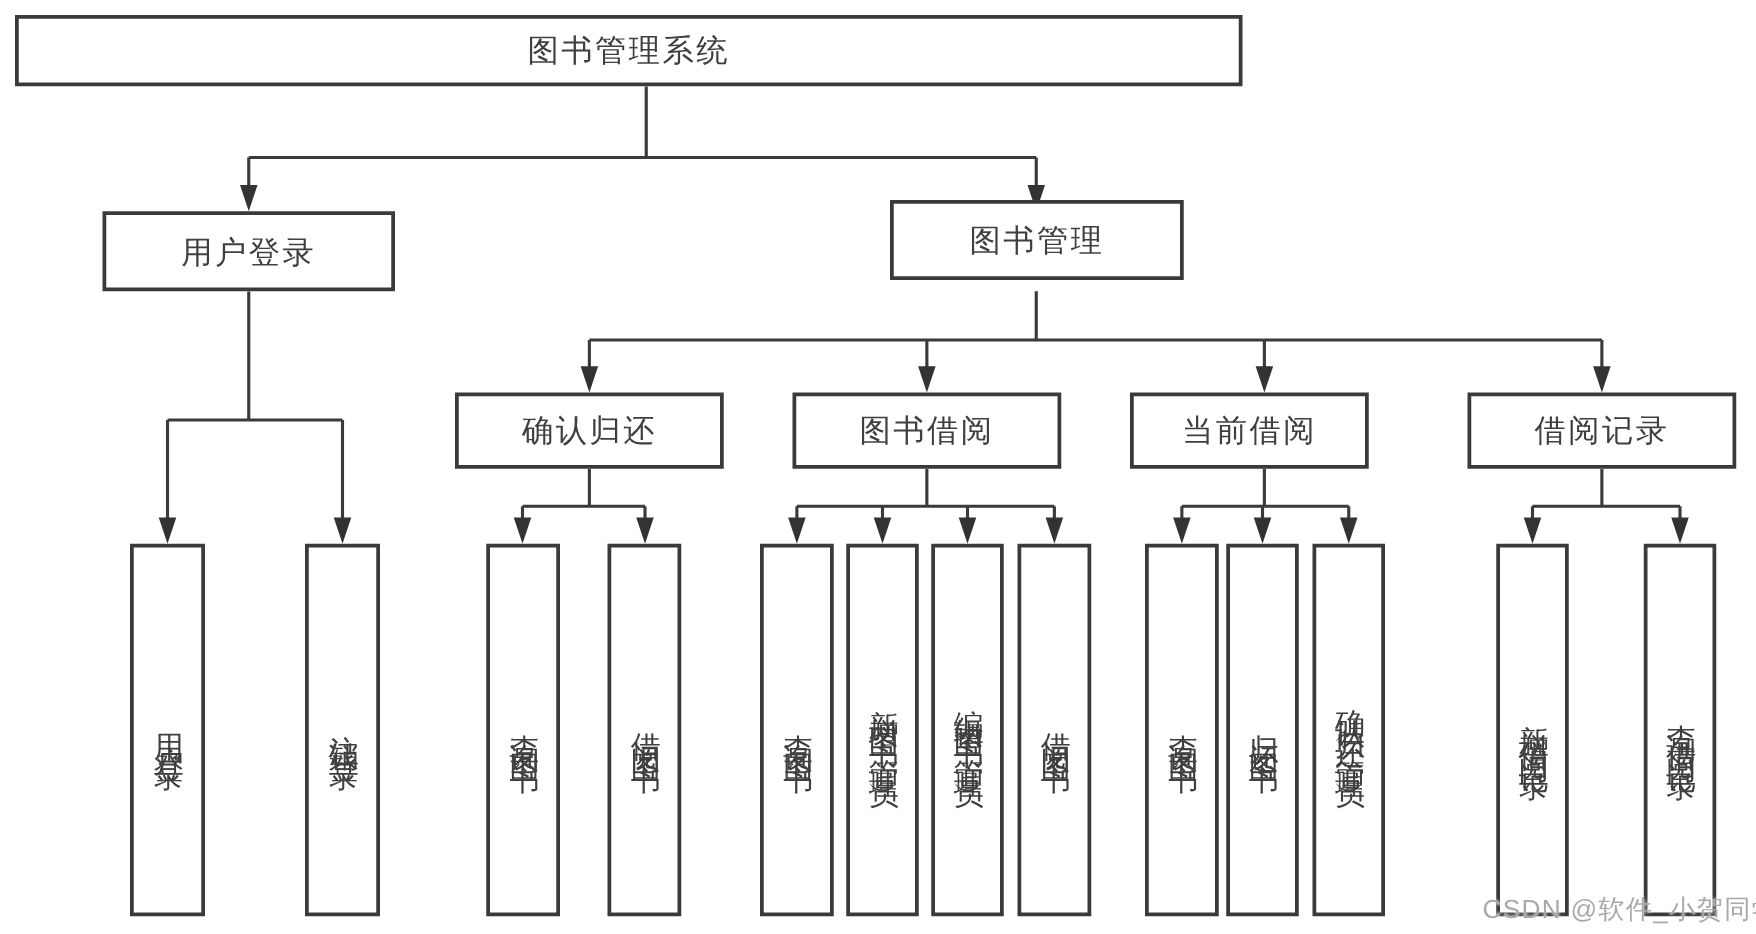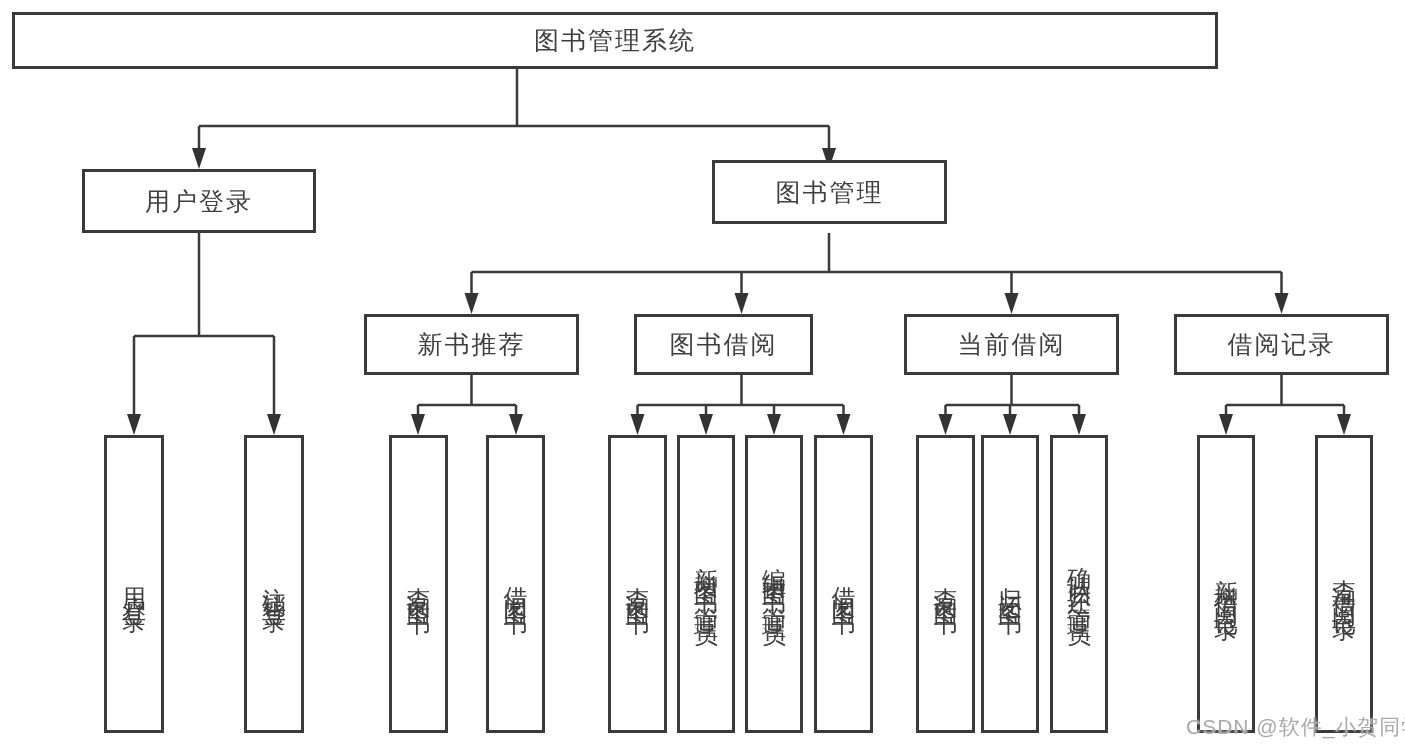--- a/index.html
+++ b/index.html
@@ -55,28 +55,28 @@
       <path d="M767,414 L781,414 L774,435 Z"></path>
       <path d="M836.5,414 L850.5,414 L843.5,435 Z"></path>
       <path d="M938.5,414 L952.5,414 L945.5,435 Z"></path>
       <path d="M1003,414 L1017,414 L1010,435 Z"></path>
       <path d="M1072,414 L1086,414 L1079,435 Z"></path>
       <path d="M1219,414 L1233,414 L1226,435 Z"></path>
       <path d="M1337,414 L1351,414 L1344,435 Z"></path>
     </g>
   </svg>
 
-  <div class="node" style="left:12px;top:12px;width:1206px;height:57px;font-family:Liberation Serif, serif;">图书管理系统</div>
+  <div class="node" style="left:12px;top:12px;width:982px;height:57px;font-family:Liberation Serif, serif;">图书管理系统</div>
 
   <div class="node" style="left:82px;top:169px;width:234px;height:64px;">用户登录</div>
   <div class="node" style="left:712px;top:160px;width:235px;height:64px;">图书管理</div>
 
-  <div class="node" style="left:364px;top:314px;width:215px;height:61px;">新书推荐</div>
-  <div class="node" style="left:634px;top:314px;width:179px;height:61px;">图书借阅</div>
-  <div class="node" style="left:904px;top:314px;width:215px;height:61px;">当前借阅</div>
+  <div class="node" style="left:364px;top:314px;width:215px;height:61px;">确认归还</div>
+  <div class="node" style="left:634px;top:314px;width:215px;height:61px;">图书借阅</div>
+  <div class="node" style="left:904px;top:314px;width:191px;height:61px;">当前借阅</div>
   <div class="node" style="left:1174px;top:314px;width:215px;height:61px;">借阅记录</div>
 
   <div class="node" style="left:104px;top:435px;width:60px;height:298px;">
     <span class="vtext">用户登录</span>
   </div>
   <div class="node" style="left:244px;top:435px;width:60px;height:298px;">
     <span class="vtext">注销登录</span>
   </div>
 
   <div class="node" style="left:389px;top:435px;width:59px;height:298px;">

